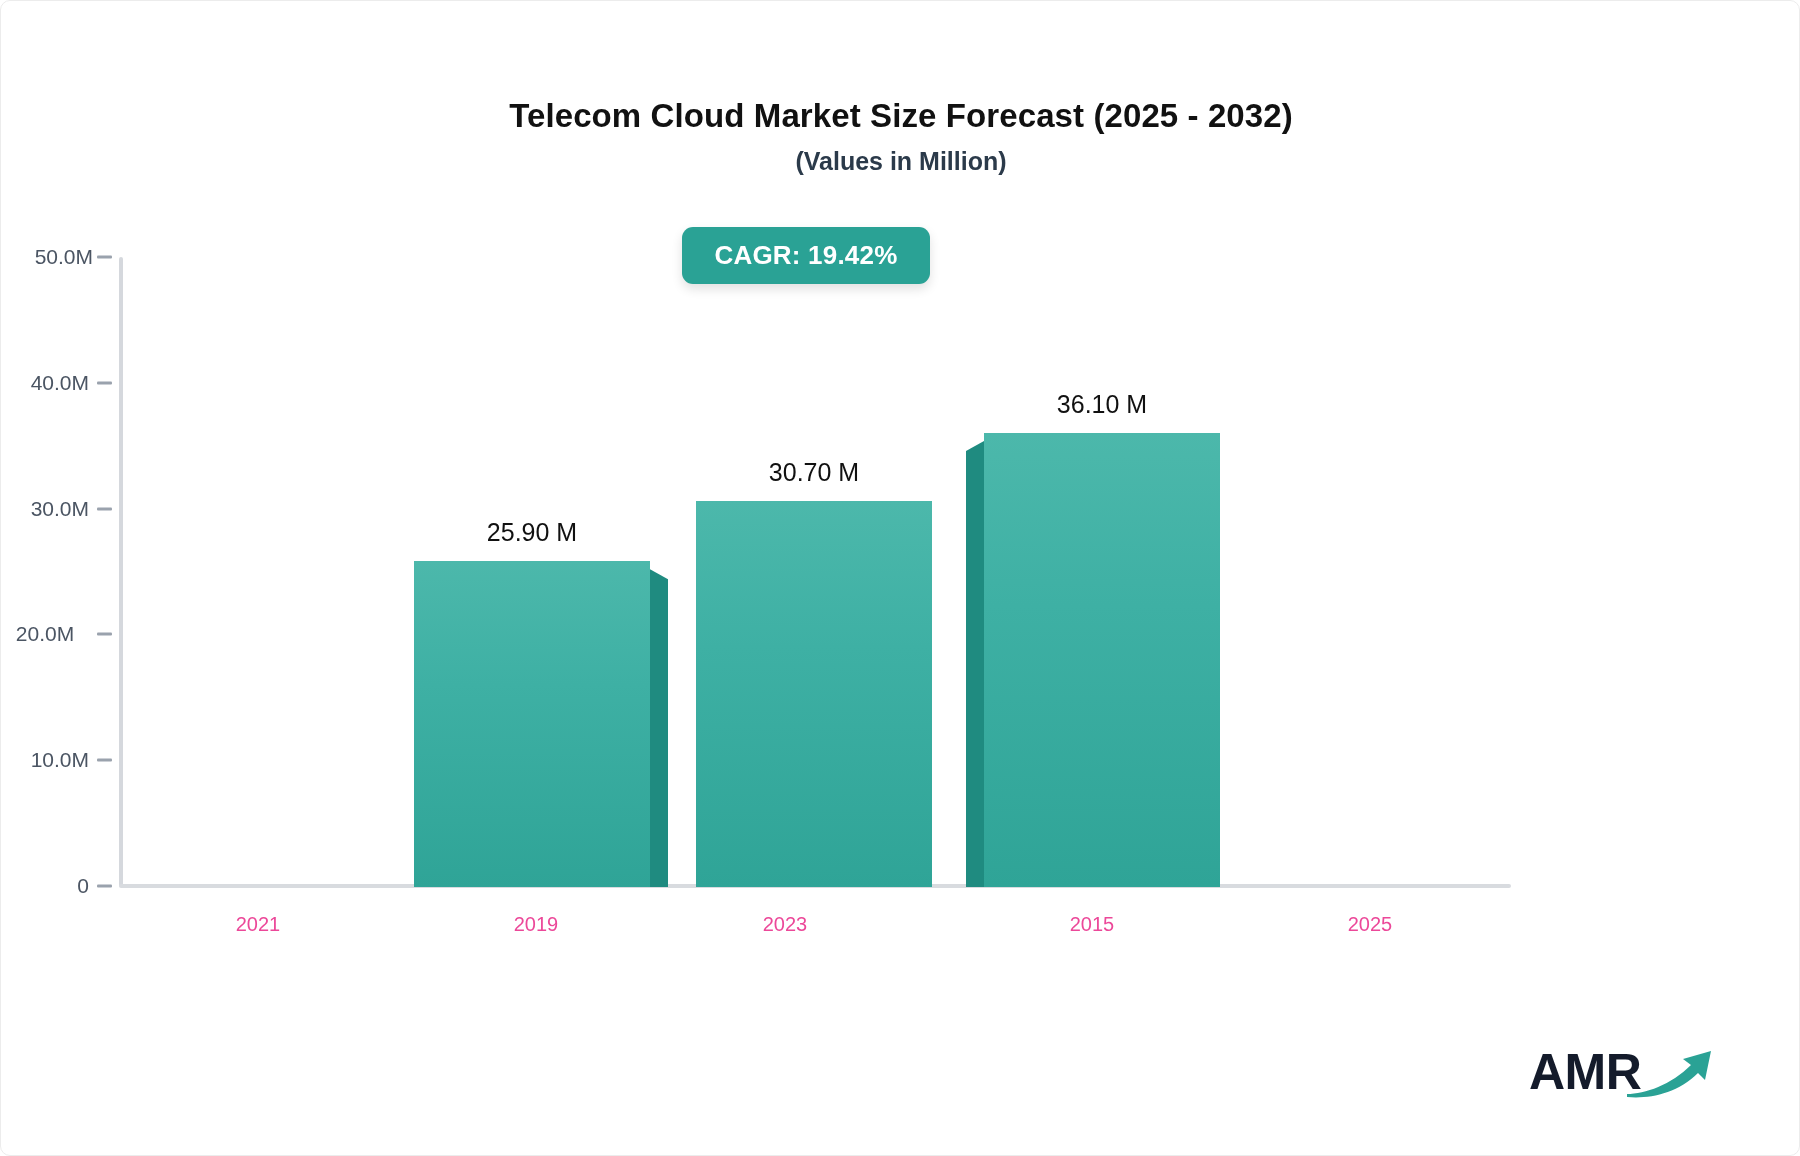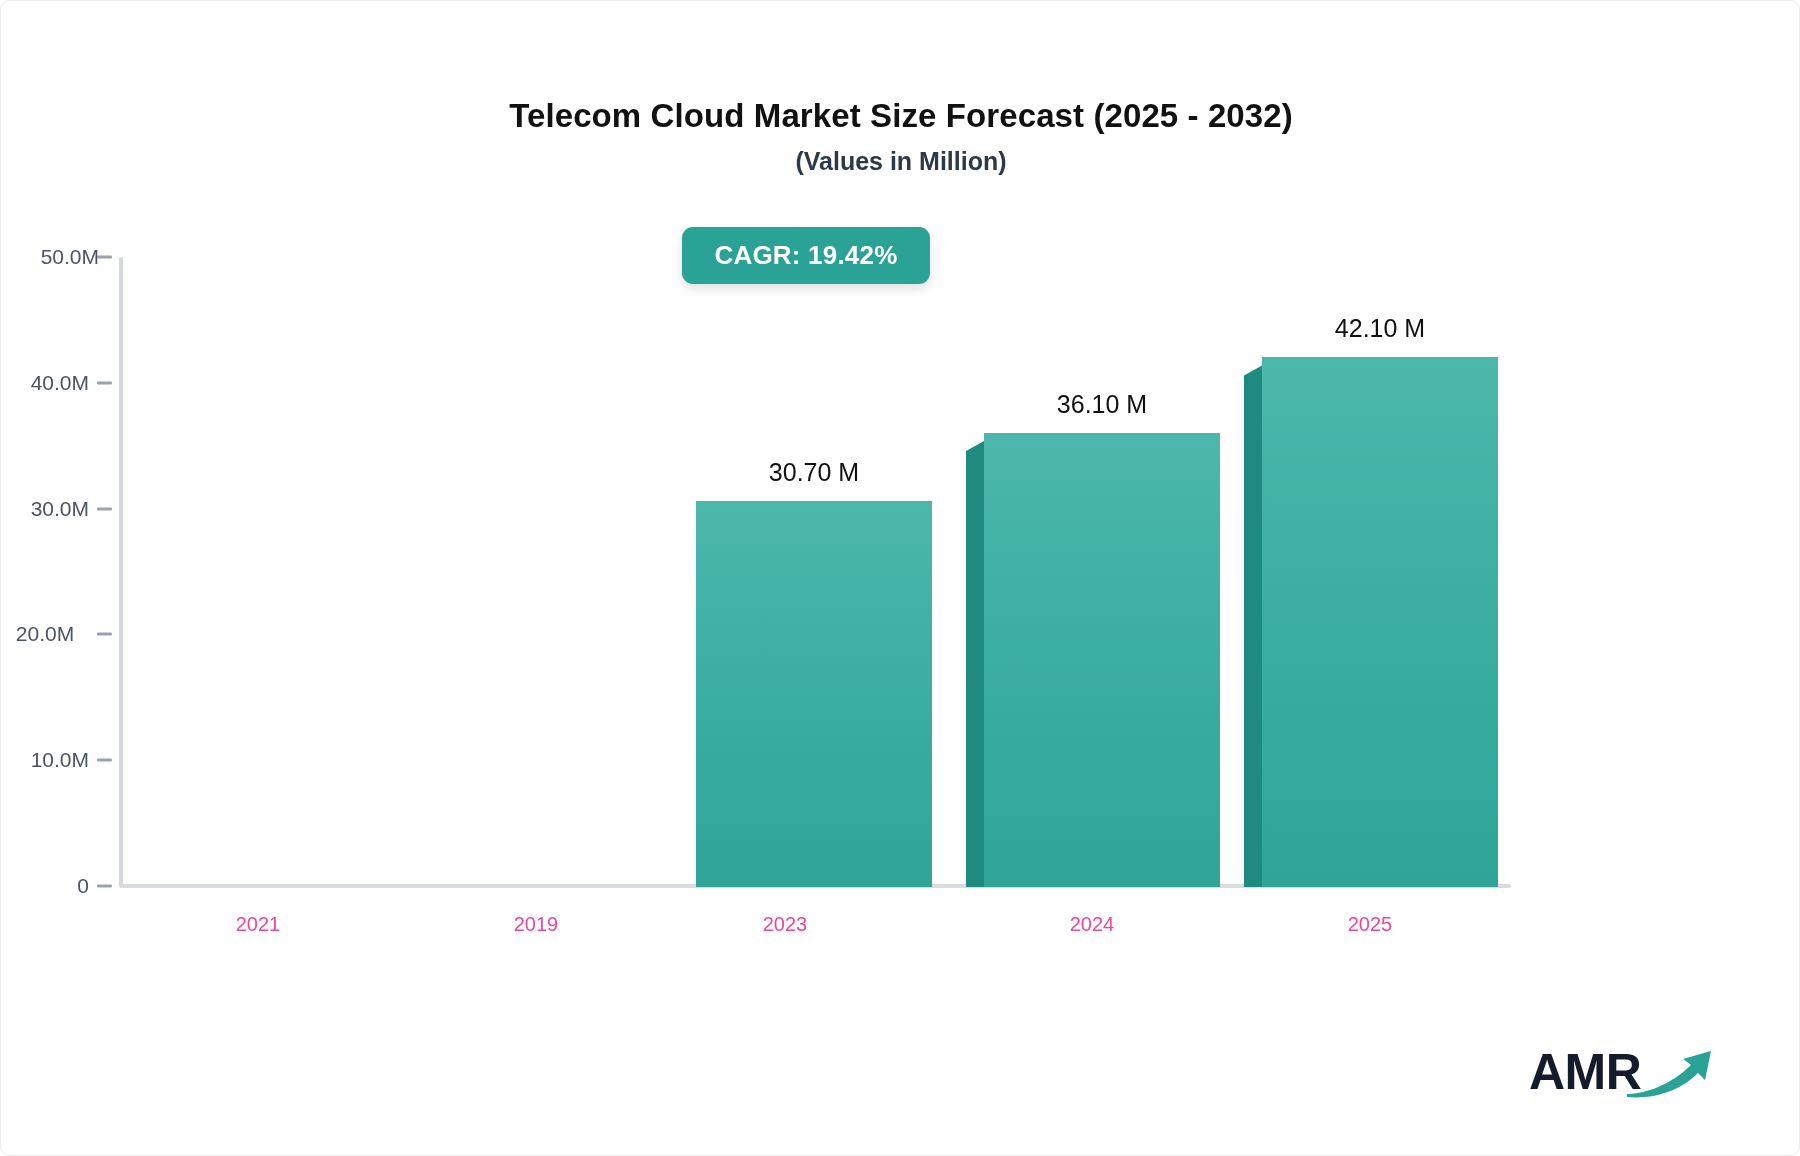--- a/index.html
+++ b/index.html
@@ -185,54 +185,54 @@
   <div id="chart-subtitle">(Values in Million)</div>
 
   <div id="cagr-badge">
     <span class="cagr-text">CAGR: 19.42%</span>
   </div>
 
   <div id="y-axis-line"></div>
   <div id="x-axis-line"></div>
 
   <div id="y-ticks">
-      <div class="ytick-label" style="top: 256px; left: 10px; width: 88px;">50.0M</div>
+      <div class="ytick-label" style="top: 256px; left: 4px; width: 88px;">50.0M</div>
       <div class="ytick-dash" style="top: 256px; left: 96px;"></div>
       <div class="ytick-label" style="top: 381.8px; left: 0px; width: 88px;">40.0M</div>
       <div class="ytick-dash" style="top: 381.8px; left: 96px;"></div>
       <div class="ytick-label" style="top: 507.6px; left: 0px; width: 88px;">30.0M</div>
       <div class="ytick-dash" style="top: 507.6px; left: 96px;"></div>
       <div class="ytick-label" style="top: 633.4px; left: 0px; width: 88px; text-align: center;">20.0M</div>
       <div class="ytick-dash" style="top: 633.4px; left: 96px;"></div>
       <div class="ytick-label" style="top: 759.2px; left: 0px; width: 88px;">10.0M</div>
       <div class="ytick-dash" style="top: 759.2px; left: 96px;"></div>
       <div class="ytick-label" style="top: 885px; left: 0px; width: 88px;">0</div>
       <div class="ytick-dash" style="top: 885px; left: 96px;"></div>
     </div>
   <div id="plot">
+      <div class="bar-group" style="left: 295px; width: 236px; height: 629px; bottom: 0px;">
+        <div class="bar-side-right" style="left: 236px; height: 317.822px; clip-path: polygon(0px 0px, 100% 10px, 100% 100%, 0px 100%);"></div>
+        <div class="bar-face" style="height: 325.822px;"></div>
+        <div class="bar-value" style="bottom: 339.822px;">25.90 M</div>
+      </div>
       <div class="bar-group" style="left: 577px; width: 236px; height: 629px; bottom: 0px;">
         <div class="bar-face" style="height: 386.206px;"></div>
         <div class="bar-value" style="bottom: 400.206px;">30.70 M</div>
       </div>
       <div class="bar-group" style="left: 865px; width: 236px; height: 629px; bottom: 0px;">
         <div class="bar-side-left" style="left: -18px; height: 446.138px; clip-path: polygon(0px 10px, 100% 0px, 100% 100%, 0px 100%);"></div>
         <div class="bar-face" style="height: 454.138px;"></div>
         <div class="bar-value" style="bottom: 468.138px;">36.10 M</div>
       </div>
-      <div class="bar-group" style="left: 1143px; width: 236px; height: 629px; bottom: 0px;">
-        <div class="bar-side-left" style="left: -18px; height: 521.618px; clip-path: polygon(0px 10px, 100% 0px, 100% 100%, 0px 100%);"></div>
-        <div class="bar-face" style="height: 529.618px;"></div>
-        <div class="bar-value" style="bottom: 543.618px;">42.10 M</div>
-      </div>
     </div>
   <div id="x-labels">
       <div class="x-label" style="left: 118px; width: 278px;">2021</div>
       <div class="x-label" style="left: 396px; width: 278px;">2019</div>
       <div class="x-label" style="left: 645px; width: 278px;">2023</div>
-      <div class="x-label" style="left: 952px; width: 278px;">2024</div>
+      <div class="x-label" style="left: 952px; width: 278px;">2015</div>
       <div class="x-label" style="left: 1230px; width: 278px;">2025</div>
     </div>
 
   <div id="amr-logo">
     <span class="amr-text">AMR</span>
     <svg class="amr-arrow" width="92" height="52" viewBox="0 0 92 52">
       <path d="M2 47 C20 47 46 38 66 18 L58 12 L86 4 L80 33 L73 26 C52 47 24 52 2 50 Z" fill="#2aa295"></path>
     </svg>
   </div>
 

